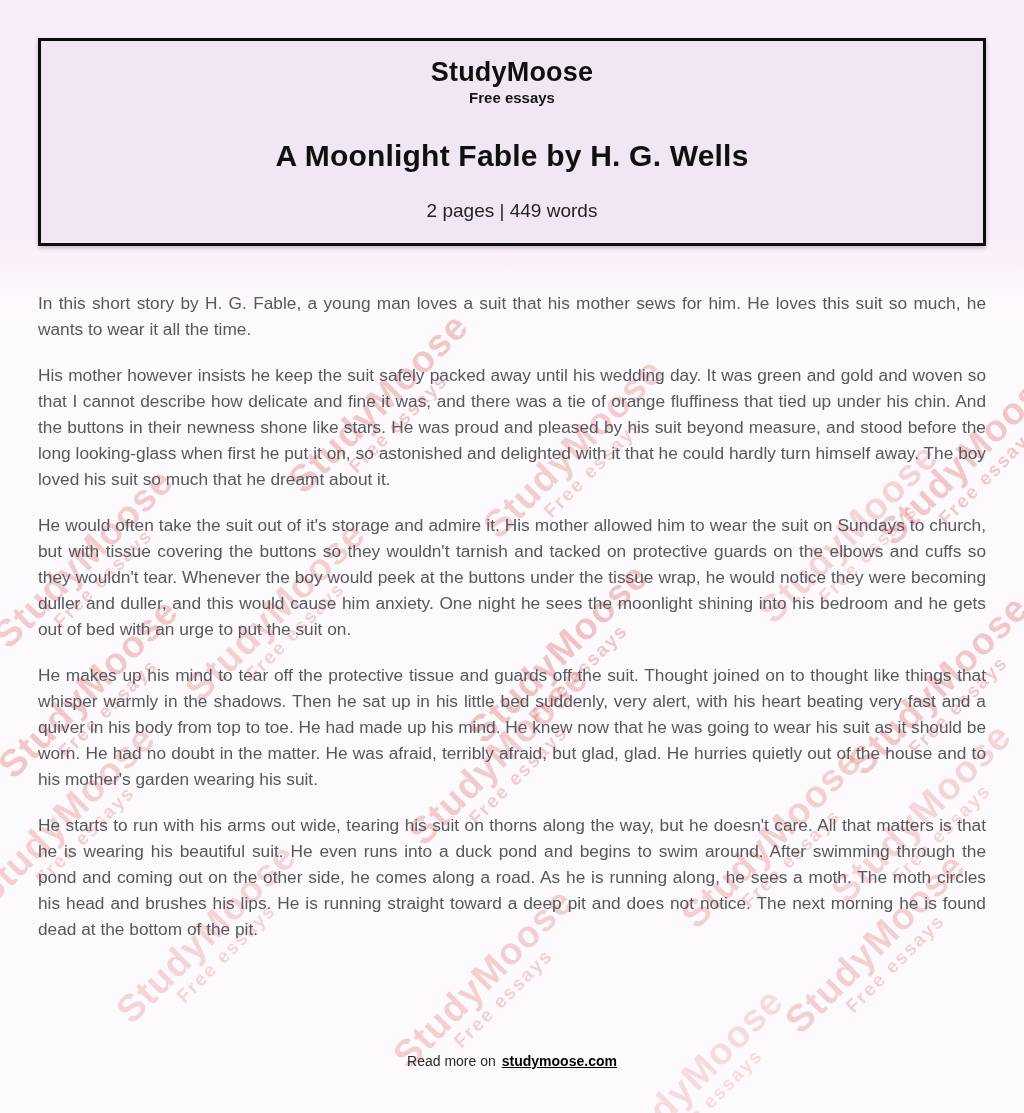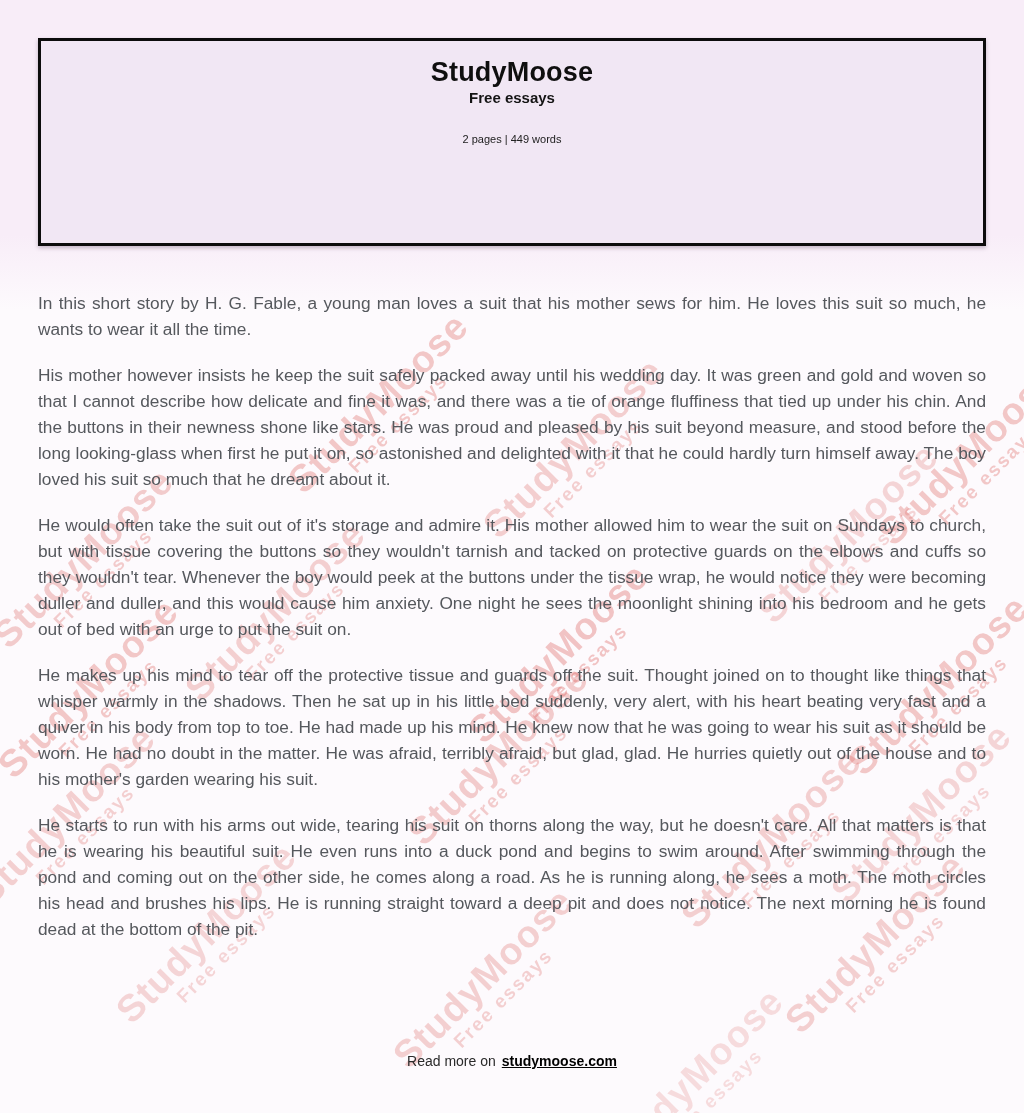--- a/index.html
+++ b/index.html
@@ -58,21 +58,21 @@
     margin-top: 1px;
   }
   .doc-title {
     font-size: 30px;
     font-weight: bold;
     color: #101010;
     margin-top: 33px;
     letter-spacing: 0.2px;
   }
   .doc-meta {
-    font-size: 11px;
+    font-size: 19px;
     color: #222222;
     margin-top: 27px;
   }
 
   
   .content {
     position: absolute;
     z-index: 2;
     left: 38px;
     top: 290px;
@@ -176,20 +176,21 @@
       </div>
       <div class="wm" style="left: 700px; top: 1085px; opacity: 0.18; color: rgb(217, 83, 79);">
         <div class="wm-l1">StudyMoose</div>
         <div class="wm-l2">Free essays</div>
       </div>
     </div>
 
   <div class="header-box">
     <div class="logo">StudyMoose</div>
     <div class="tagline">Free essays</div>
+    <h1 class="doc-title">A Moonlight Fable by H. G. Wells</h1>
     <div class="doc-meta">2 pages | 449 words</div>
   </div>
 
   <div class="content">
       <p>In this short story by H. G. Fable, a young man loves a suit that his mother sews for him. He loves this suit so much, he wants to wear it all the time.</p>
       <p>His mother however insists he keep the suit safely packed away until his wedding day. It was green and gold and woven so that I cannot describe how delicate and fine it was, and there was a tie of orange fluffiness that tied up under his chin. And the buttons in their newness shone like stars. He was proud and pleased by his suit beyond measure, and stood before the long looking-glass when first he put it on, so astonished and delighted with it that he could hardly turn himself away. The boy loved his suit so much that he dreamt about it.</p>
       <p>He would often take the suit out of it's storage and admire it. His mother allowed him to wear the suit on Sundays to church, but with tissue covering the buttons so they wouldn't tarnish and tacked on protective guards on the elbows and cuffs so they wouldn't tear. Whenever the boy would peek at the buttons under the tissue wrap, he would notice they were becoming duller and duller, and this would cause him anxiety. One night he sees the moonlight shining into his bedroom and he gets out of bed with an urge to put the suit on.</p>
       <p>He makes up his mind to tear off the protective tissue and guards off the suit. Thought joined on to thought like things that whisper warmly in the shadows. Then he sat up in his little bed suddenly, very alert, with his heart beating very fast and a quiver in his body from top to toe. He had made up his mind. He knew now that he was going to wear his suit as it should be worn. He had no doubt in the matter. He was afraid, terribly afraid, but glad, glad. He hurries quietly out of the house and to his mother's garden wearing his suit.</p>
       <p>He starts to run with his arms out wide, tearing his suit on thorns along the way, but he doesn't care. All that matters is that he is wearing his beautiful suit. He even runs into a duck pond and begins to swim around. After swimming through the pond and coming out on the other side, he comes along a road. As he is running along, he sees a moth. The moth circles his head and brushes his lips. He is running straight toward a deep pit and does not notice. The next morning he is found dead at the bottom of the pit.</p>
     </div>

